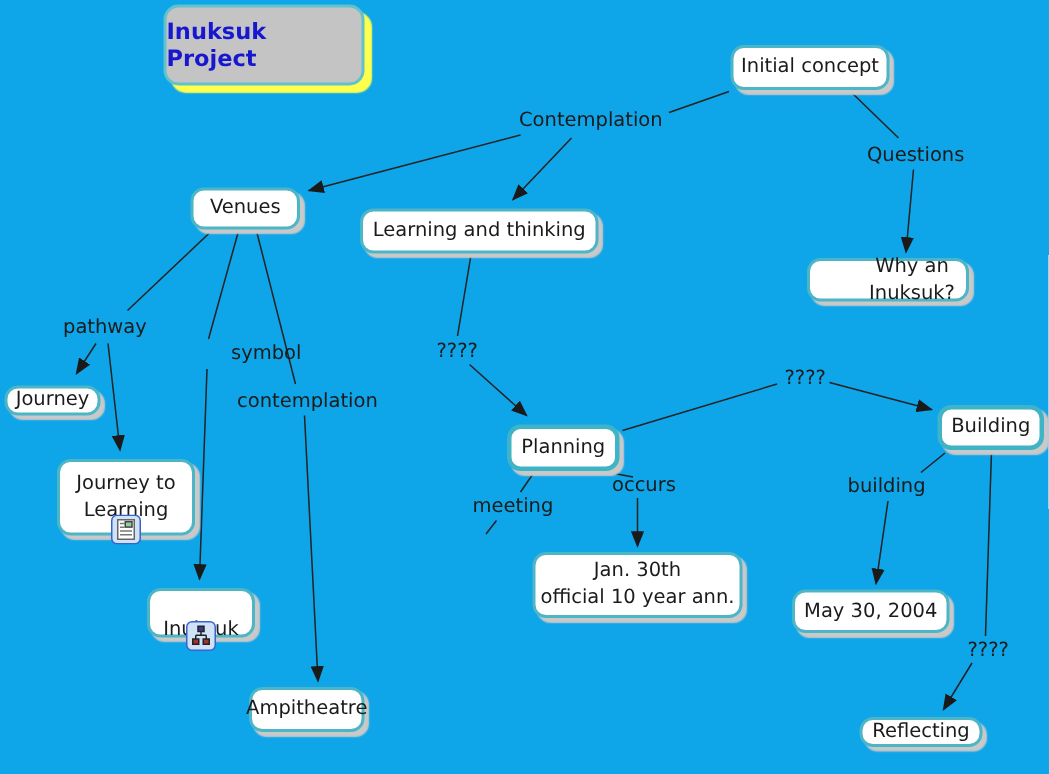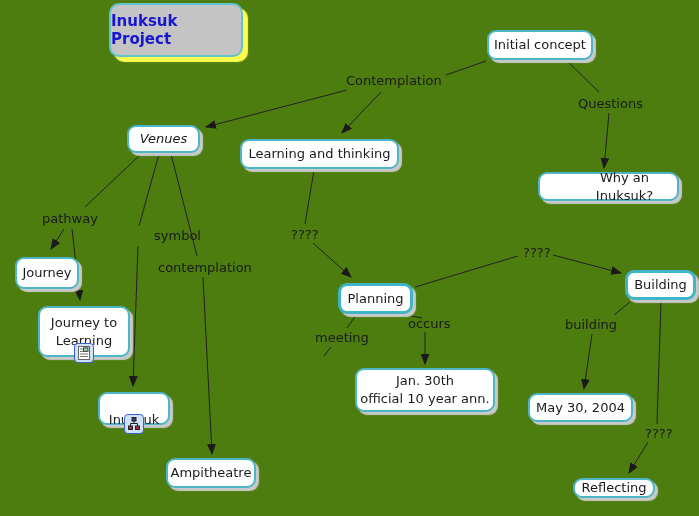--- a/index.html
+++ b/index.html
@@ -1,20 +1,20 @@
 <!DOCTYPE html>
 <html><head>
 <meta charset="utf-8">
 <style>
   html, body { margin: 0; padding: 0; background: #ffffff; }
   #canvas {
     position: relative;
     width: 699px;
     height: 516px;
-    background: #4d7c0f;
+    background: #0ea5e9;
     overflow: hidden;
     font-family: "DejaVu Sans", "Liberation Sans", sans-serif;
   }
   #edges-svg {
     position: absolute;
     left: 0; top: 0;
     width: 699px; height: 516px;
     pointer-events: none;
   }
   .node {
@@ -102,27 +102,27 @@
       <line x1="648" y1="442" x2="629" y2="473" marker-end="url(#arw)"></line>
     </g>
   </svg>
 
   <div class="title-node">
     <span>Inuksuk Project</span>
   </div>
 
   <div class="node" style="left:487px; top:30px; width:106px; height:30px;">Initial concept</div>
 
-  <div class="node" style="left:127px; top:125px; width:73px; height:28px;font-style:italic;">Venues</div>
+  <div class="node" style="left:127px; top:125px; width:73px; height:28px;">Venues</div>
 
   <div class="node" style="left:240px; top:139px; width:159px; height:30px;">Learning and thinking</div>
 
-  <div class="node" style="left:538px; top:172px; width:141px; height:29px;padding-left:32px;">Why an Inuksuk?</div>
+  <div class="node" style="left:538px; top:172px; width:108px; height:29px;padding-left:32px;">Why an Inuksuk?</div>
 
-  <div class="node" style="left:3px; top:257px; width:64px; height:32px;margin-left:12px;">Journey</div>
+  <div class="node" style="left:3px; top:257px; width:64px; height:20px;">Journey</div>
 
   <div class="node" style="left:38px; top:306px; width:92px; height:51px;">
     <span>Journey to
 Learning</span>
     <span class="icon-badge" style="bottom:-8px;">
       <svg width="20" height="20" viewBox="0 0 20 20">
         <rect x="0.5" y="0.5" width="19" height="19" rx="3.5" fill="#cfe2f7" stroke="#3a62cc"></rect>
         <rect x="4.5" y="3.5" width="11" height="13" fill="#ffffff" stroke="#666"></rect>
         <line x1="6" y1="6" x2="9" y2="6" stroke="#777"></line>
         <rect x="9.5" y="4.8" width="4.5" height="3.6" fill="#8fd0a0" stroke="#444"></rect>
@@ -142,21 +142,21 @@
         <line x1="10" y1="7" x2="10" y2="9.5" stroke="#222"></line>
         <line x1="6.5" y1="9.5" x2="13.5" y2="9.5" stroke="#222"></line>
         <line x1="6.5" y1="9.5" x2="6.5" y2="12" stroke="#222"></line>
         <line x1="13.5" y1="9.5" x2="13.5" y2="12" stroke="#222"></line>
         <rect x="4.5" y="12" width="4" height="3.5" fill="#a03434" stroke="#222"></rect>
         <rect x="11.5" y="12" width="4" height="3.5" fill="#a03434" stroke="#222"></rect>
       </svg>
     </span>
   </div>
 
-  <div class="node" style="left:166px; top:458px; width:90px; height:30px;">Ampitheatre</div>
+  <div class="node" style="left:166px; top:458px; width:77px; height:30px;">Ampitheatre</div>
 
   <div class="node thick" style="left:338px; top:283px; width:75px; height:31px;">Planning</div>
 
 
   <div class="node" style="left:355px; top:368px; width:140px; height:44px;">Jan. 30th
 official 10 year ann.</div>
 
   <div class="node thick" style="left:625px; top:270px; width:71px; height:30px;">Building</div>
 
   <div class="node" style="left:528px; top:393px; width:105px; height:29px;">May 30, 2004</div>

